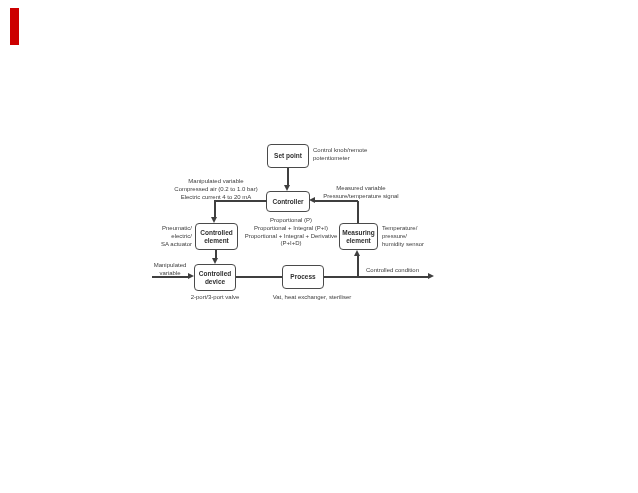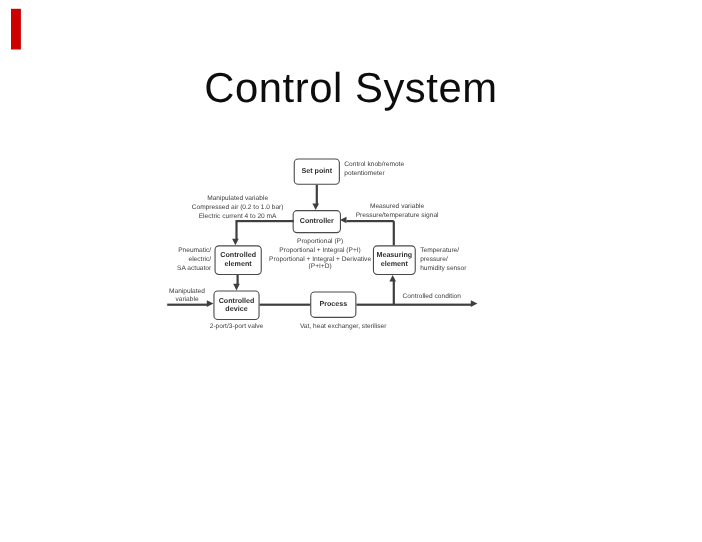--- a/index.html
+++ b/index.html
@@ -31,21 +31,20 @@
   .arr-right{border-top:3.5px solid transparent;border-bottom:3.5px solid transparent;border-left:6px solid #3f3f3f;}
   .arr-left{border-top:3.5px solid transparent;border-bottom:3.5px solid transparent;border-right:6px solid #3f3f3f;}
 </style>
 </head>
 <body>
 
 <div class="slide">
 
   <div class="accent-bar" style="background: rgb(204, 0, 0);"></div>
 
-  <div class="slide-title">Control System</div>
 
   <div class="diagram">
 
     <div class="box" style="left:117px;top:9px;width:42px;height:24px;">Set point</div>
     <div class="box" style="left:116px;top:56px;width:44px;height:21px;">Controller</div>
     <div class="box" style="left:45px;top:88px;width:43px;height:27px;">Controlled
 element</div>
     <div class="box" style="left:189px;top:88px;width:39px;height:27px;">Measuring
 element</div>
     <div class="box" style="left:44px;top:129px;width:42px;height:27px;">Controlled

